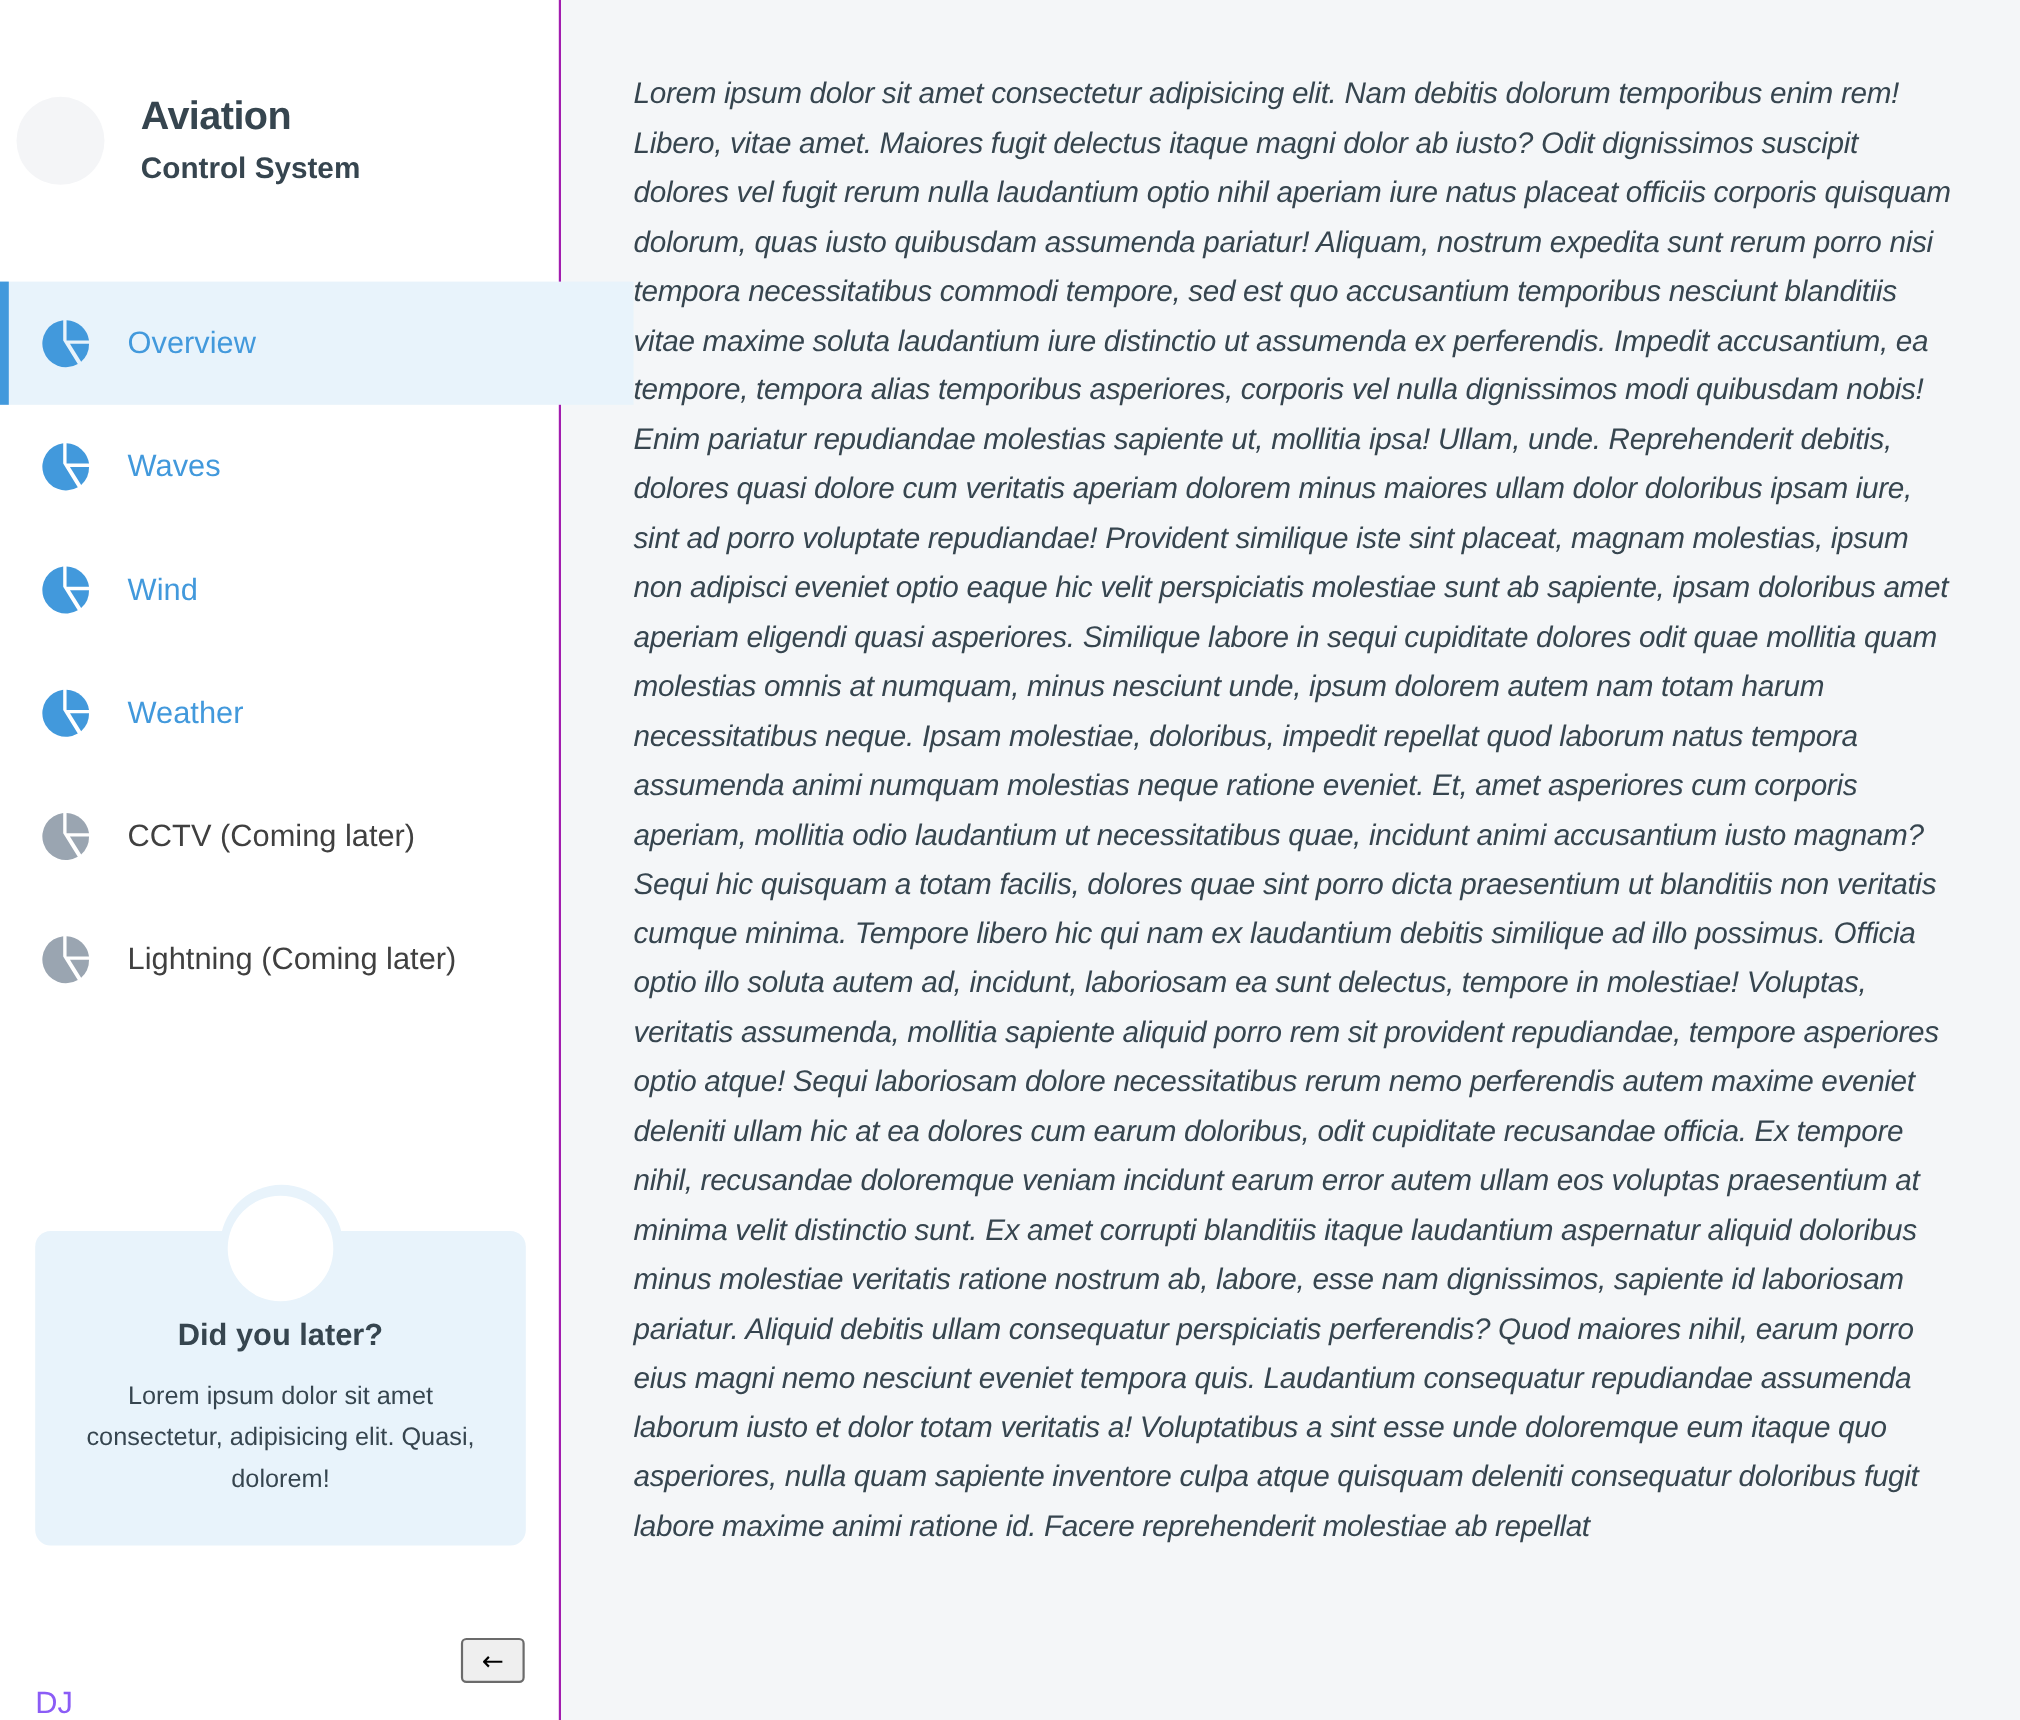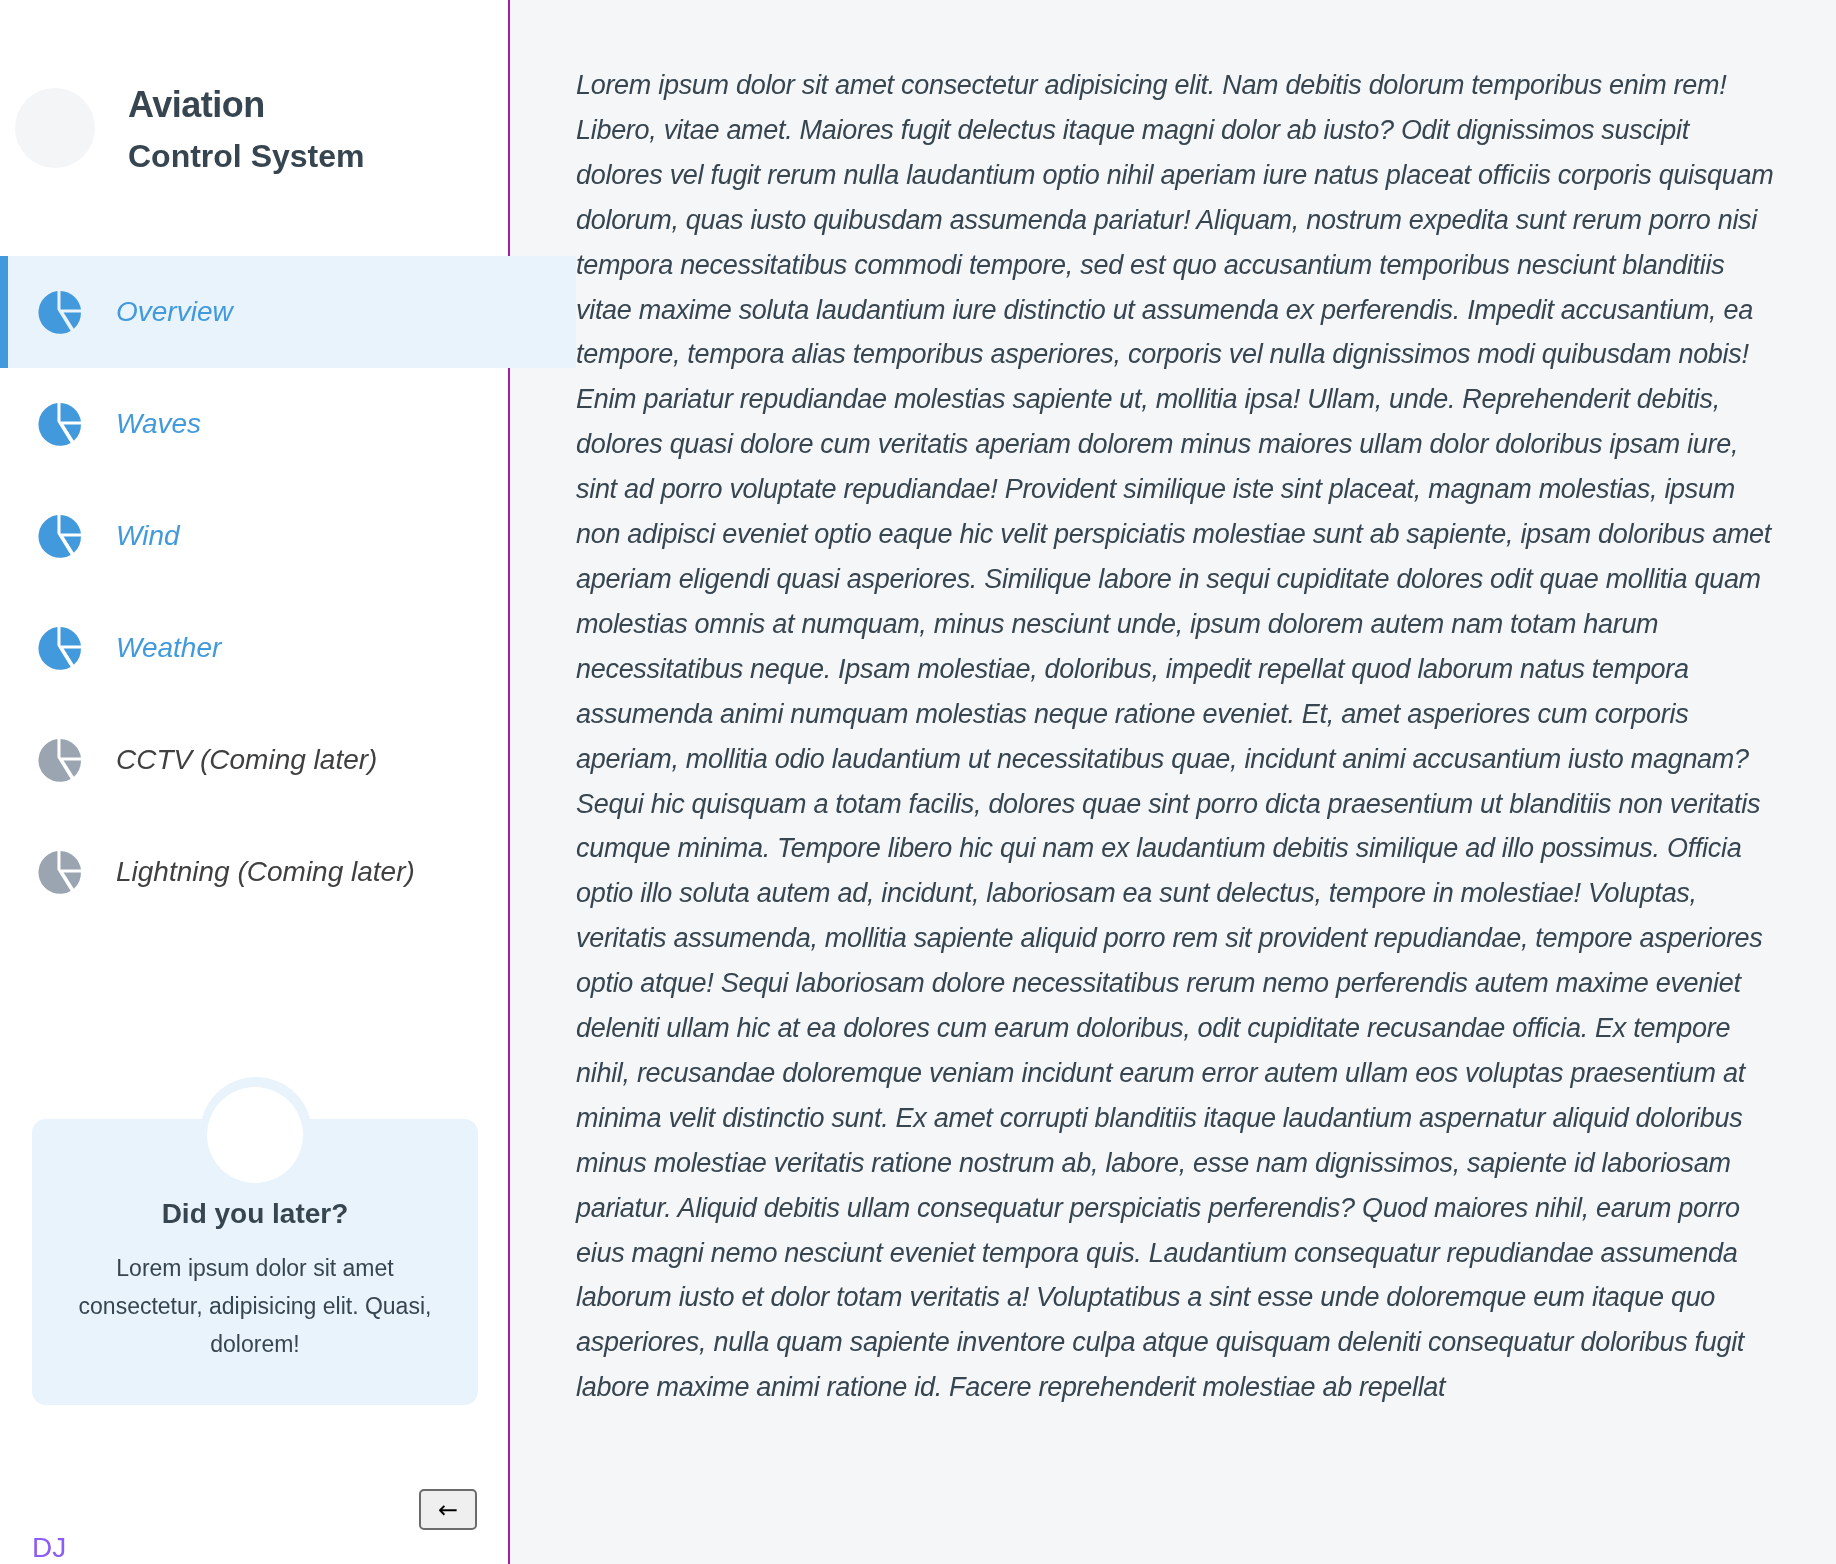--- a/index.html
+++ b/index.html
@@ -21,23 +21,23 @@
     width: 80px; height: 80px; border-radius: 50%;
     background: #f4f5f7;
   }
   .brand-title {
     position: absolute; left: 128px; top: 84px;
     font-size: 36px; font-weight: 700; color: #36454f;
     letter-spacing: -0.5px;
   }
   .brand-sub {
     position: absolute; left: 128px; top: 138px;
-    font-size: 32px; font-weight: 700; color: #36454f;
+    font-size: 27px; font-weight: 700; color: #36454f;
   }
-  .nav { position: absolute; left: 0; top: 256px; width: 576px; font-style: italic; }
+  .nav { position: absolute; left: 0; top: 256px; width: 576px; }
   .nav-item {
     position: relative; height: 112px; display: flex; align-items: center;
     cursor: pointer;
   }
   .nav-item.active { background: #e8f3fb; }
   .nav-item.active::before {
     content: ""; position: absolute; left: 0; top: 0; bottom: 0; width: 8px;
     background: #4299dc;
   }
   .nav-icon {

